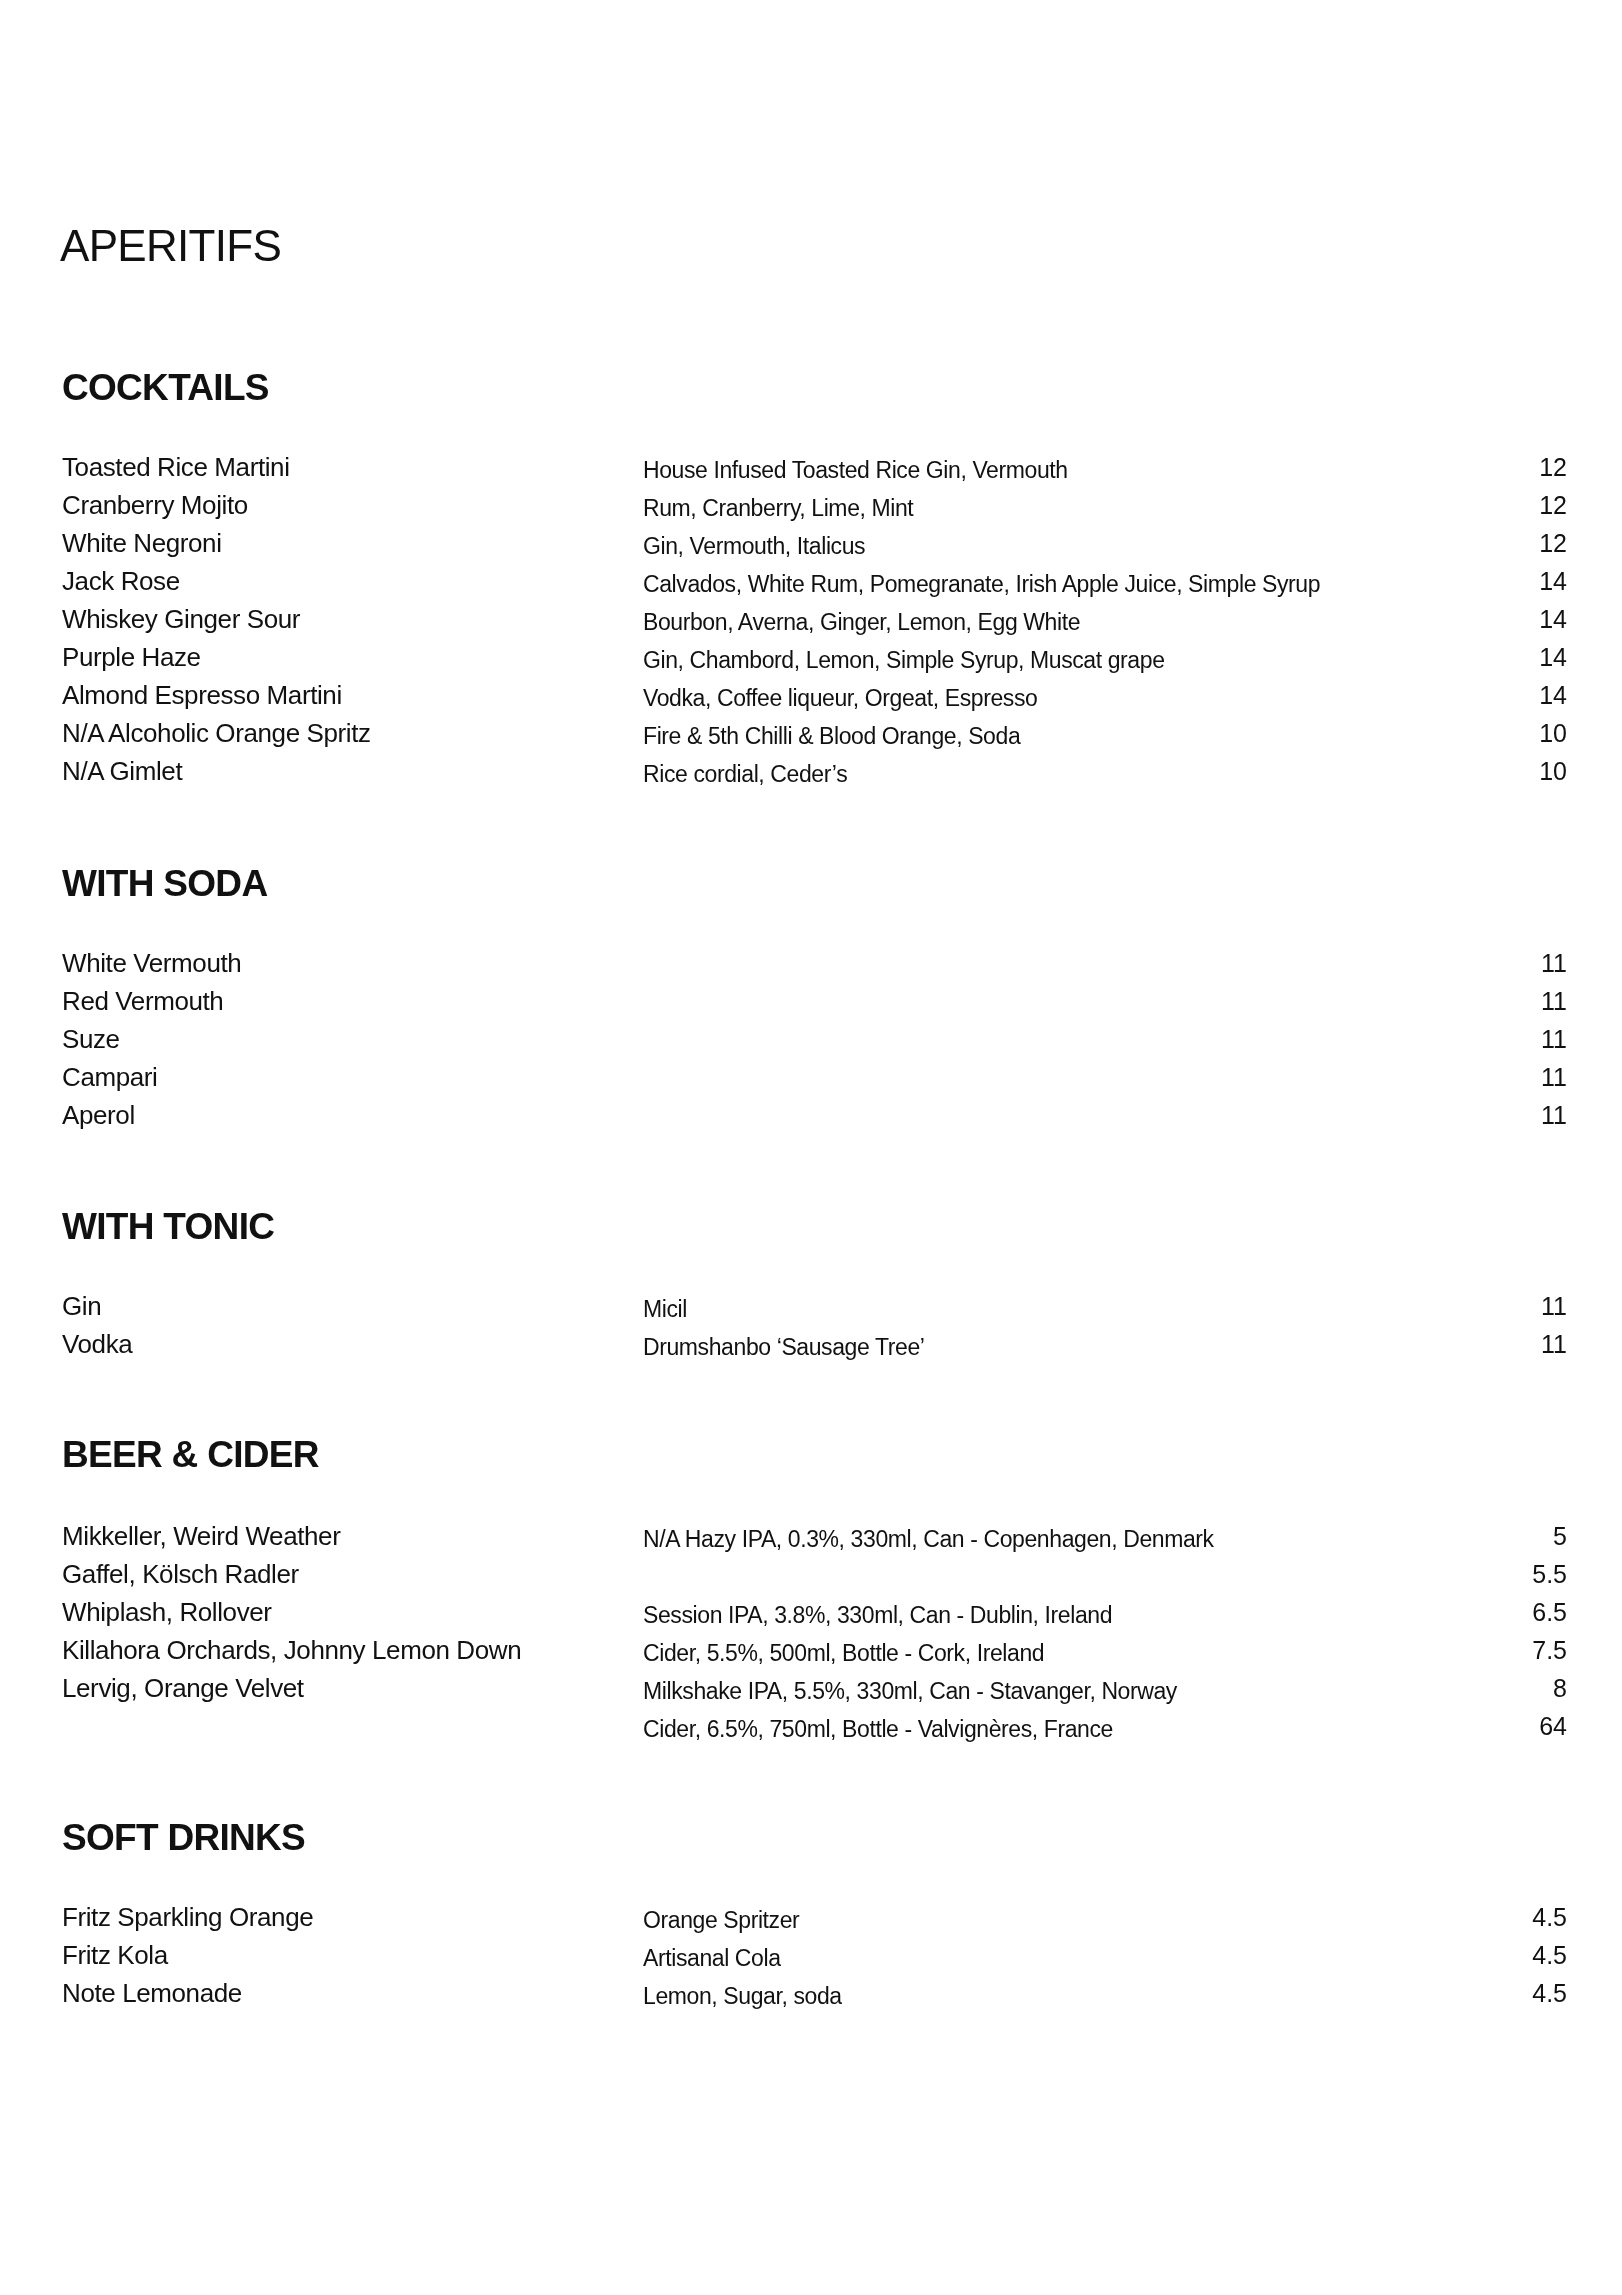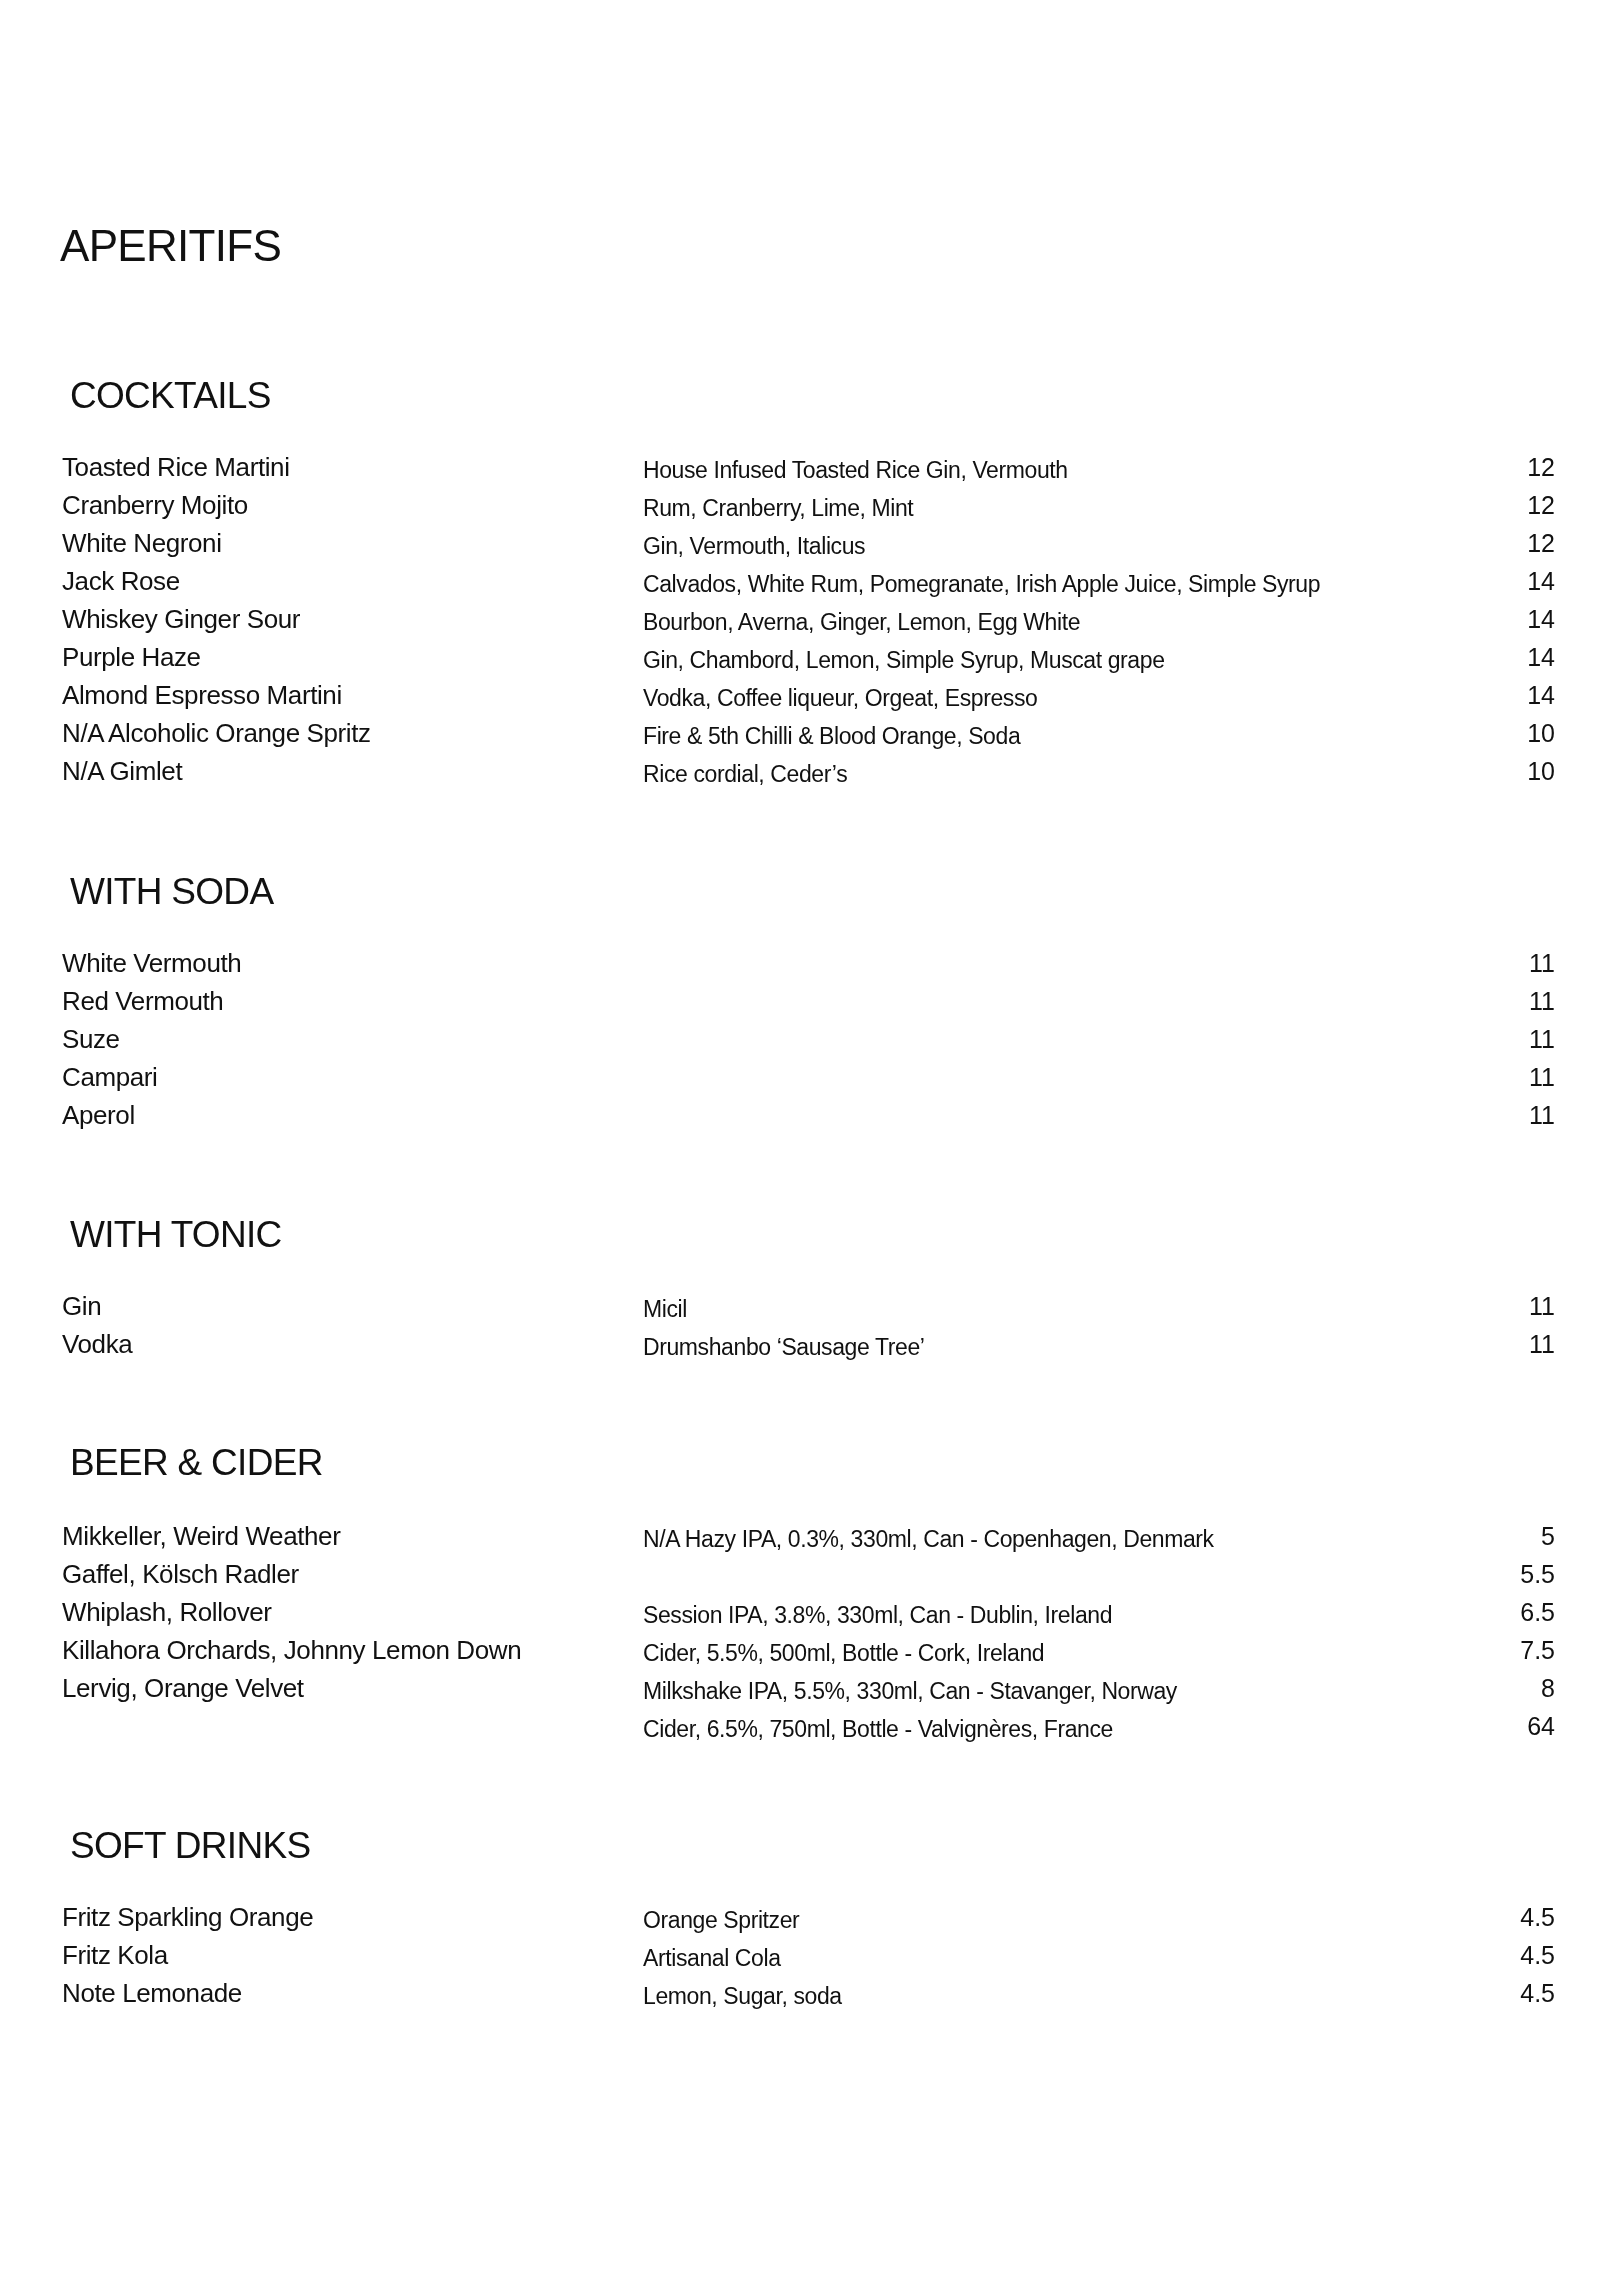--- a/index.html
+++ b/index.html
@@ -8,22 +8,22 @@
     color: #111111;
     font-family: "Liberation Sans", "DejaVu Sans", sans-serif;
   }
   .page-title {
     position: absolute; left: 60px; top: 213px;
     font-size: 44px; line-height: 65px; font-weight: 400;
     letter-spacing: -0.7px; margin: 0;
   }
   .section-heading {
     position: absolute; left: 62px;
-    font-size: 37px; line-height: 46px; font-weight: 400;
-    letter-spacing: -0.7px; margin: 8px; white-space: nowrap;
+    font-size: 37px; line-height: 46px; font-weight: 700;
+    letter-spacing: -0.7px; margin: 0; white-space: nowrap;
   }
   .item-list {
     position: absolute; left: 0; width: 1623px;
     margin: 0; padding: 0; list-style: none;
   }
   .item-row {
     position: relative; height: 38px; line-height: 38px;
     white-space: nowrap;
     padding-left: 25px;
   }
@@ -31,21 +31,21 @@
     position: absolute; left: 62px; top: 0;
     font-size: 26px; letter-spacing: -0.4px;
   }
   .item-desc {
     position: absolute; left: 643px; top: 0;
     font-size: 23px; letter-spacing: -0.4px;
     
     line-height: 38px; padding-top: 3.3px; box-sizing: border-box;
   }
   .item-price {
-    position: absolute; right: 68px; top: 0;
+    position: absolute; right: 56px; top: 0;
     font-size: 25px; 
   }
 </style>
 </head>
 <body>
 
 <h1 class="page-title">APERITIFS</h1>
 
 <h2 class="section-heading" style="top:365px">COCKTAILS</h2>
 <ul class="item-list" style="top:448px">

